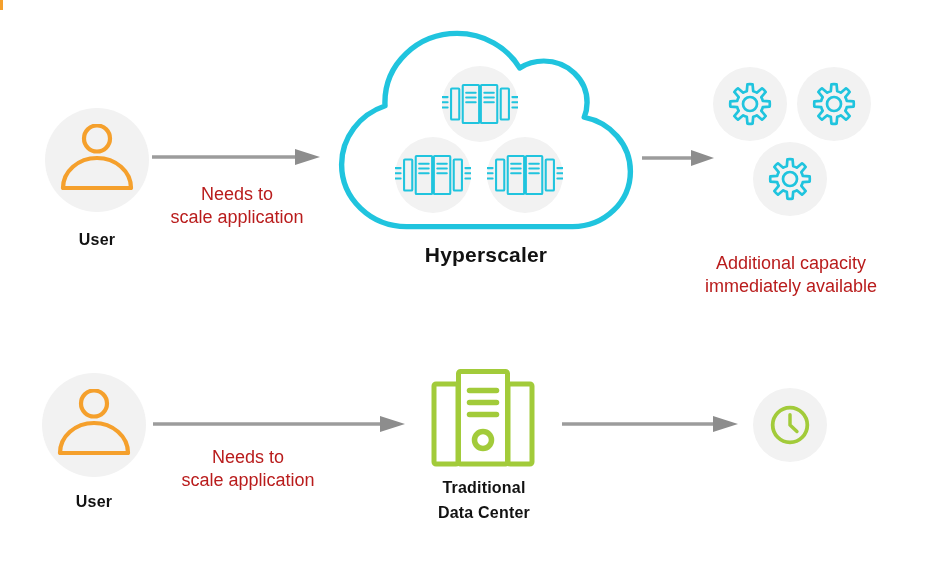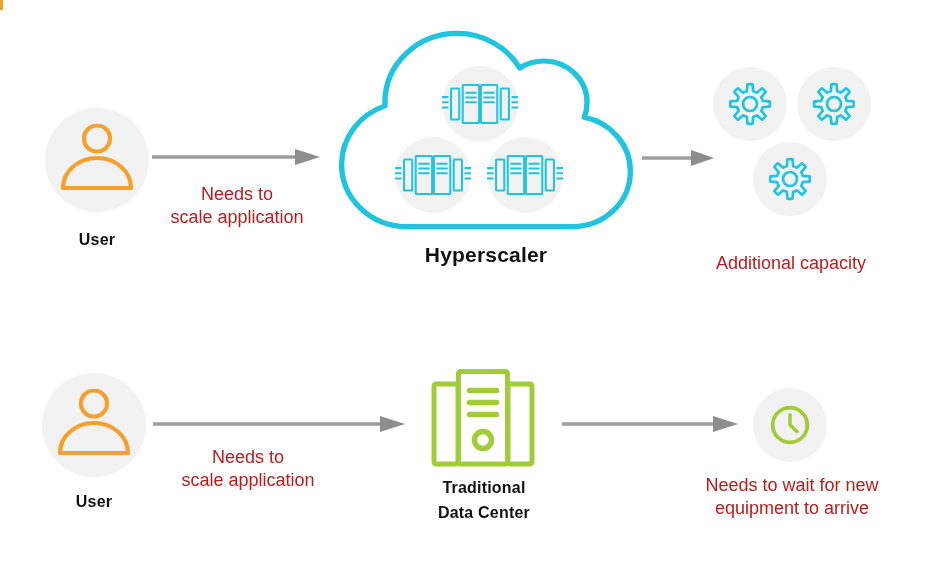--- a/index.html
+++ b/index.html
@@ -132,20 +132,21 @@
   </div>
   <div class="gcircle" style="left:753px;top:142px;width:74px;height:74px;">
     <svg width="44" height="44" viewBox="0 0 44 44">
       <path fill="none" stroke="#20C4DE" stroke-width="2.7" stroke-linejoin="round" d="M18.81 9.19 L19.42 2.37 A19.8 19.8 0 0 1 24.58 2.37 L25.19 9.19 A13.2 13.2 0 0 1 28.80 10.69 L34.05 6.29 A19.8 19.8 0 0 1 37.71 9.95 L33.31 15.20 A13.2 13.2 0 0 1 34.81 18.81 L41.63 19.42 A19.8 19.8 0 0 1 41.63 24.58 L34.81 25.19 A13.2 13.2 0 0 1 33.31 28.80 L37.71 34.05 A19.8 19.8 0 0 1 34.05 37.71 L28.80 33.31 A13.2 13.2 0 0 1 25.19 34.81 L24.58 41.63 A19.8 19.8 0 0 1 19.42 41.63 L18.81 34.81 A13.2 13.2 0 0 1 15.20 33.31 L9.95 37.71 A19.8 19.8 0 0 1 6.29 34.05 L10.69 28.80 A13.2 13.2 0 0 1 9.19 25.19 L2.37 24.58 A19.8 19.8 0 0 1 2.37 19.42 L9.19 18.81 A13.2 13.2 0 0 1 10.69 15.20 L6.29 9.95 A19.8 19.8 0 0 1 9.95 6.29 L15.20 10.69 A13.2 13.2 0 0 1 18.81 9.19 Z"></path>
       <circle cx="22" cy="22" r="7" fill="none" stroke="#20C4DE" stroke-width="2.7"></circle>
     </svg>
   </div>
 
   <div class="caption" style="left:680px;top:252px;width:222px;">
     <div>Additional capacity</div>
+    <div>immediately available</div>
   </div>
 
   <div class="gcircle" style="left:42px;top:373px;width:104px;height:104px;">
     <svg width="74" height="66" viewBox="0 0 74 66" style="transform:translateY(-3px)">
       <g fill="none" stroke="#F5A02C" stroke-width="4.2" stroke-linejoin="round">
         <circle cx="37" cy="14.5" r="13"></circle>
         <path d="M3 64 A34 30 0 0 1 71 64 Z"></path>
       </g>
     </svg>
   </div>
@@ -185,18 +186,14 @@
 
   <div class="gcircle" style="left:753px;top:388px;width:74px;height:74px;">
     <svg width="42" height="42" viewBox="0 0 40 40">
       <g fill="none" stroke="#A2CB3A">
         <circle cx="20" cy="20" r="16.5" stroke-width="3.6"></circle>
         <path d="M20 10.2 L20 20 L26.6 26.2" stroke-width="3.3" stroke-linecap="round" stroke-linejoin="round"></path>
       </g>
     </svg>
   </div>
 
-  <div class="caption" style="left:672px;top:474px;width:240px;">
-    <div>Needs to wait for new</div>
-    <div>equipment to arrive</div>
-  </div>
 
 </div>
 
 </body></html>

